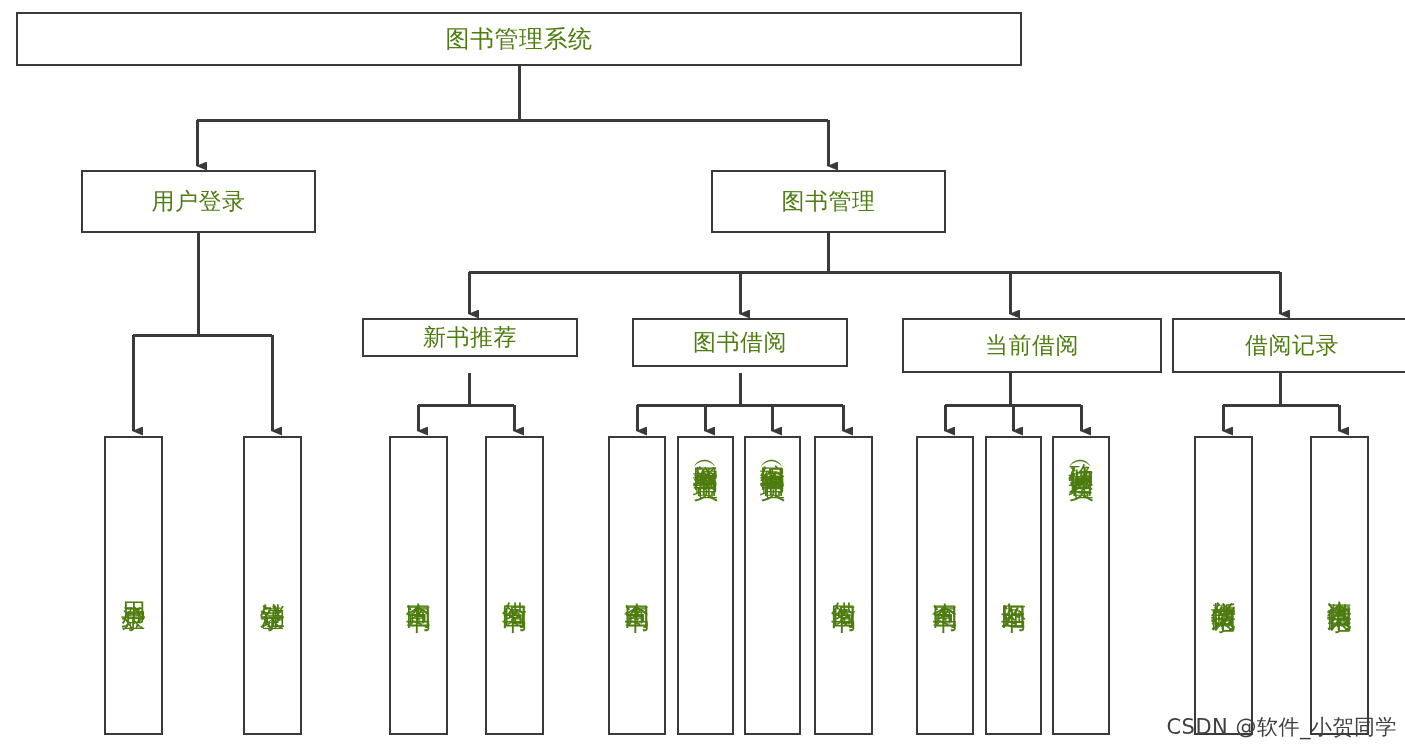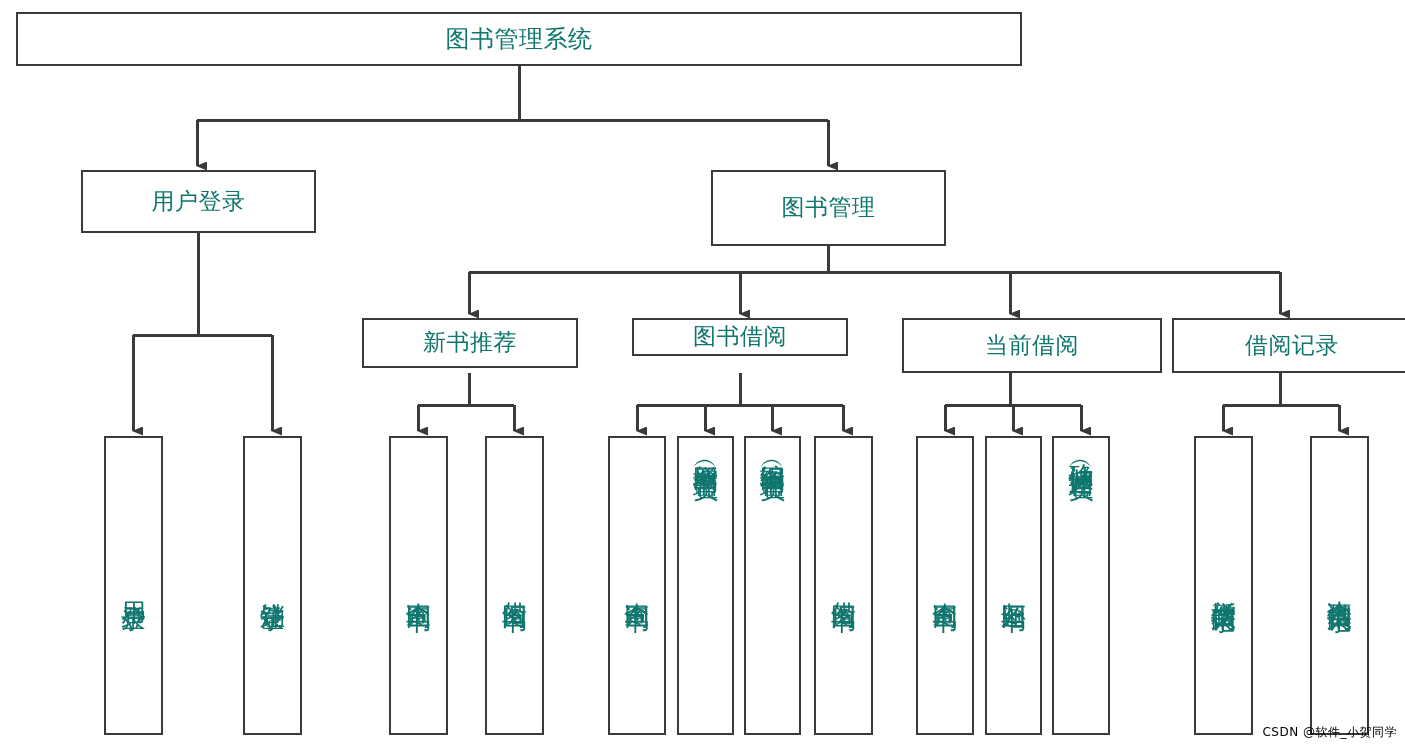--- a/index.html
+++ b/index.html
@@ -27,21 +27,21 @@
     pointer-events: none;
   }
   .node {
     position: absolute;
     box-sizing: border-box;
     background: #ffffff;
     border: 2px solid #3a3a3a;
     display: flex;
     align-items: center;
     justify-content: center;
-    color: #0f766e;
+    color: #4d7c0f;
     z-index: 2;
   }
   .node .label {
     display: block;
     text-align: center;
     line-height: 1.18;
     letter-spacing: 0.5px;
   }
   
   .node.horiz .label {
@@ -68,22 +68,22 @@
     max-height: 100%;
   }
   .node.vert.centered {
     align-items: center;
     padding-top: 0;
   }
   #watermark {
     position: absolute;
     right: 8px;
     bottom: 6px;
-    font-size: 12px;
-    color: #000000;
+    font-size: 21px;
+    color: #404040;
     z-index: 5;
     white-space: nowrap;
     letter-spacing: 0.5px;
   }
 </style>
 </head>
 <body>
 
 <div id="diagram-root">
 
@@ -137,28 +137,28 @@
     </g>
   </svg>
 
   <div class="node horiz root" style="left:16px; top:12px; width:1006px; height:54px;">
     <span class="label">图书管理系统</span>
   </div>
 
   <div class="node horiz" style="left:81px; top:170px; width:235px; height:63px;">
     <span class="label">用户登录</span>
   </div>
-  <div class="node horiz" style="left:711px; top:170px; width:235px; height:76px;">
+  <div class="node horiz" style="left:711px; top:170px; width:235px; height:63px;">
     <span class="label">图书管理</span>
   </div>
 
-  <div class="node horiz" style="left:362px; top:318px; width:216px; height:50px;">
+  <div class="node horiz" style="left:362px; top:318px; width:216px; height:39px;">
     <span class="label">新书推荐</span>
   </div>
-  <div class="node horiz" style="left:632px; top:318px; width:216px; height:38px;">
+  <div class="node horiz" style="left:632px; top:318px; width:216px; height:49px;">
     <span class="label">图书借阅</span>
   </div>
   <div class="node horiz" style="left:902px; top:318px; width:260px; height:55px;">
     <span class="label">当前借阅</span>
   </div>
   <div class="node horiz" style="left:1172px; top:318px; width:240px; height:55px;">
     <span class="label">借阅记录</span>
   </div>
 
   <div class="node vert centered" style="left:104px; top:436px; width:59px; height:299px;">

